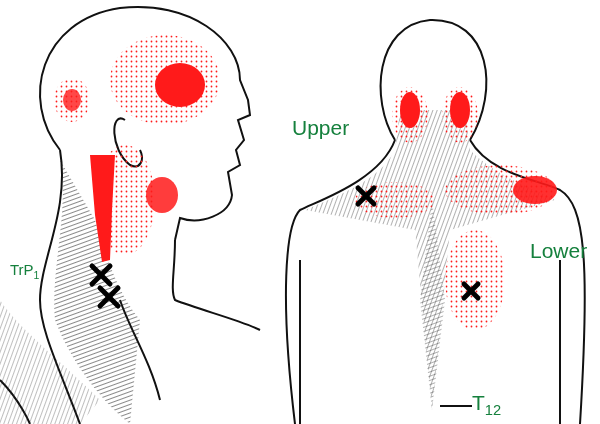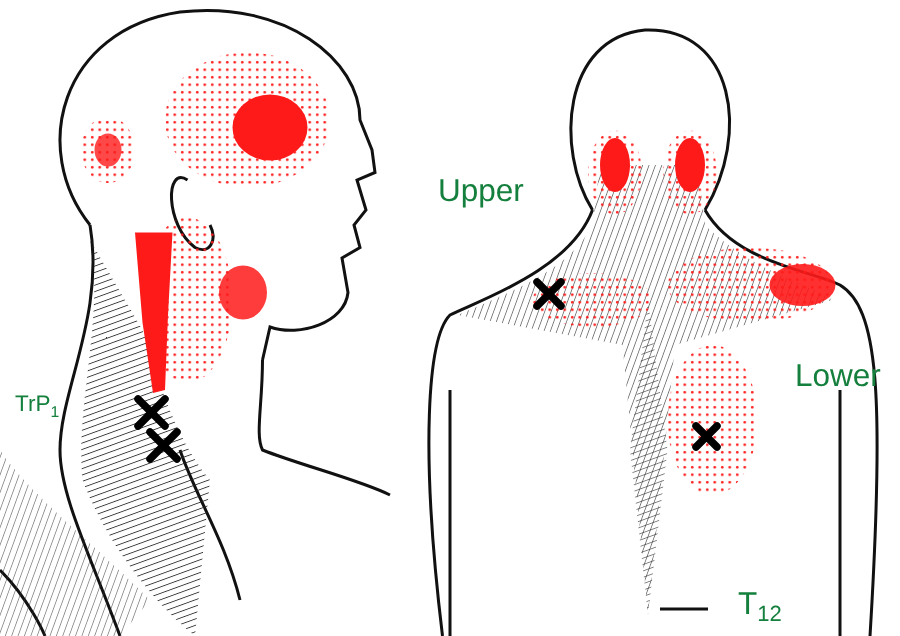--- a/index.html
+++ b/index.html
@@ -82,13 +82,13 @@
 <div class="lbl" style="left:10px;top:226px;font-size:15px;margin-top:36px;"><span>TrP</span><sub>1</sub></div>
 
 <div class="lbl" style="left:292px;top:117px;font-size:21px;">
   <div>Upper</div>
 </div>
 
 <div class="lbl" style="left:530px;top:240px;font-size:21px;">
   <div>Lower</div>
 </div>
 
-<div class="lbl" style="left:492px;top:392px;font-size:21px;"><span>T</span><sub>12</sub></div>
+<div class="lbl" style="left:472px;top:392px;font-size:21px;"><span>T</span><sub>12</sub></div>
 
 </body></html>

